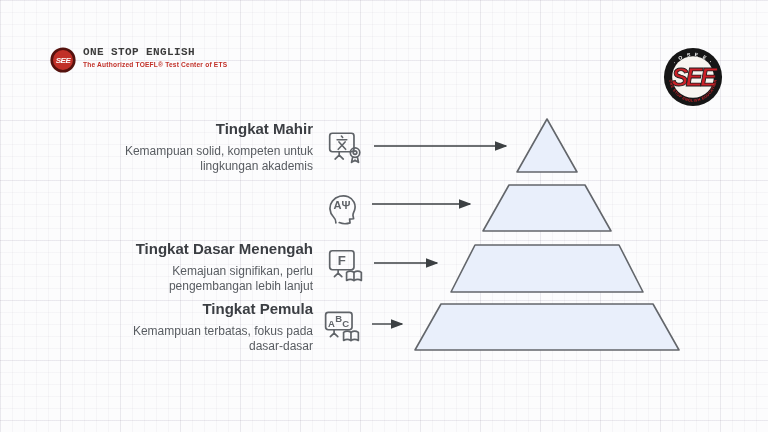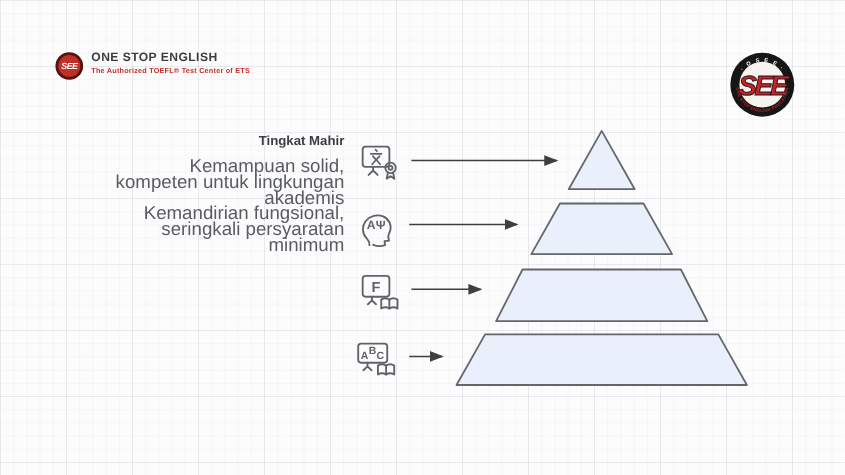--- a/index.html
+++ b/index.html
@@ -10,28 +10,28 @@
     background-image:
       linear-gradient(rgba(130,125,150,0.10) 1px, transparent 1px),
       linear-gradient(90deg, rgba(130,125,150,0.10) 1px, transparent 1px),
       linear-gradient(rgba(130,125,150,0.055) 1px, transparent 1px),
       linear-gradient(90deg, rgba(130,125,150,0.055) 1px, transparent 1px);
     background-size:60px 60px,60px 60px,12px 12px,12px 12px;
   }
   
   .brand{position:absolute;left:50px;top:47px;display:flex;align-items:flex-start;gap:7px;}
   .brand-text{display:flex;flex-direction:column;}
-  .brand-name{font-family:Liberation Sans, sans-serif;font-weight:700;font-size:11px;line-height:11.5px;
+  .brand-name{font-family:Liberation Mono, monospace;font-weight:700;font-size:11px;line-height:11.5px;
     color:#3c3c3c;letter-spacing:.4px;white-space:pre;}
   .brand-tagline{font-size:6.6px;color:#c13028;margin-top:2.5px;letter-spacing:.2px;font-weight:700;}
   .badge{position:absolute;left:662px;top:46px;width:62px;height:62px;}
   
   .level{position:absolute;width:210px;right:455px;text-align:right;}
-  .level-title{font-size:12px;font-weight:700;color:#3b3e43;line-height:17px;margin:0;}
-  .level-desc{font-size:17px;color:#585c61;line-height:14.5px;margin:7px 0 0 0;}
+  .level-title{font-size:15px;font-weight:700;color:#3b3e43;line-height:17px;margin:0;}
+  .level-desc{font-size:12px;color:#585c61;line-height:14.5px;margin:7px 0 0 0;}
   .level-icon{position:absolute;width:38px;height:38px;}
   .overlay{position:absolute;left:0;top:0;pointer-events:none;}
 </style>
 </head>
 <body>
 
 <div id="stage">
 
   <div class="brand">
     <svg class="brand-logo" width="26" height="26" viewBox="0 0 26 26">
@@ -58,21 +58,28 @@
     <text font-size="3.9" fill="#cc2128" font-weight="700" letter-spacing="0.4">
       <textPath href="#bottomArc" startOffset="50%" text-anchor="middle">ONE STOP ENGLISH EDUCATION</textPath>
     </text>
   </svg>
 
   <div class="level" style="top:120px;">
     <p class="level-title">Tingkat Mahir</p>
     <p class="level-desc">Kemampuan solid, kompeten untuk lingkungan akademis</p>
   </div>
   <div class="level" style="top:180px;">
-    <p class="level-desc">Kemandirian fungsional, seringkali persyaratan minimum</p>
+  </div>
+  <div class="level" style="top:240px;">
+    <p class="level-title">Tingkat Dasar Menengah</p>
+    <p class="level-desc">Kemajuan signifikan, perlu pengembangan lebih lanjut</p>
+  </div>
+  <div class="level" style="top:300px;">
+    <p class="level-title">Tingkat Pemula</p>
+    <p class="level-desc">Kemampuan terbatas, fokus pada dasar-dasar</p>
   </div>
 
   <svg class="level-icon" style="left:326px;top:128px;" viewBox="0 0 36 36" fill="none" stroke="#5f6368" stroke-width="1.6" stroke-linecap="round" stroke-linejoin="round">
     <rect x="3.5" y="5" width="23" height="17.5" rx="2.5"></rect>
     <g stroke-width="1.5">
       <path d="M14.6 7.6 L15.8 9"></path>
       <path d="M10.5 11.2 H19.7"></path>
       <path d="M12.3 13.2 L18.6 20.2"></path>
       <path d="M18.1 13.2 L11.6 20.2"></path>
     </g>

